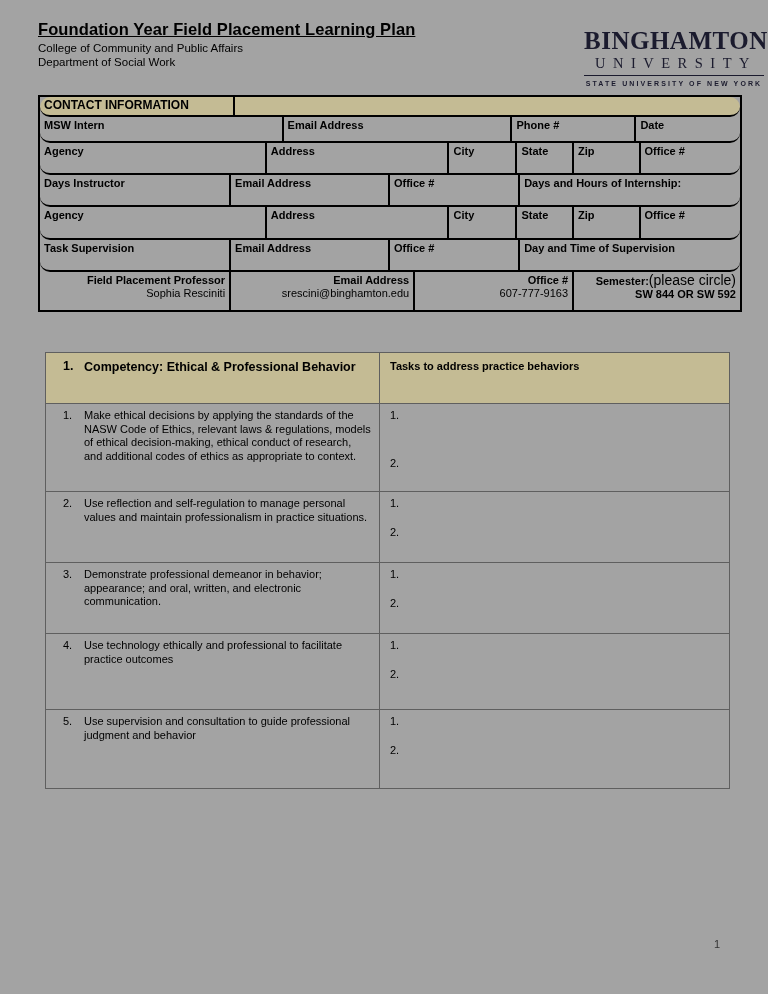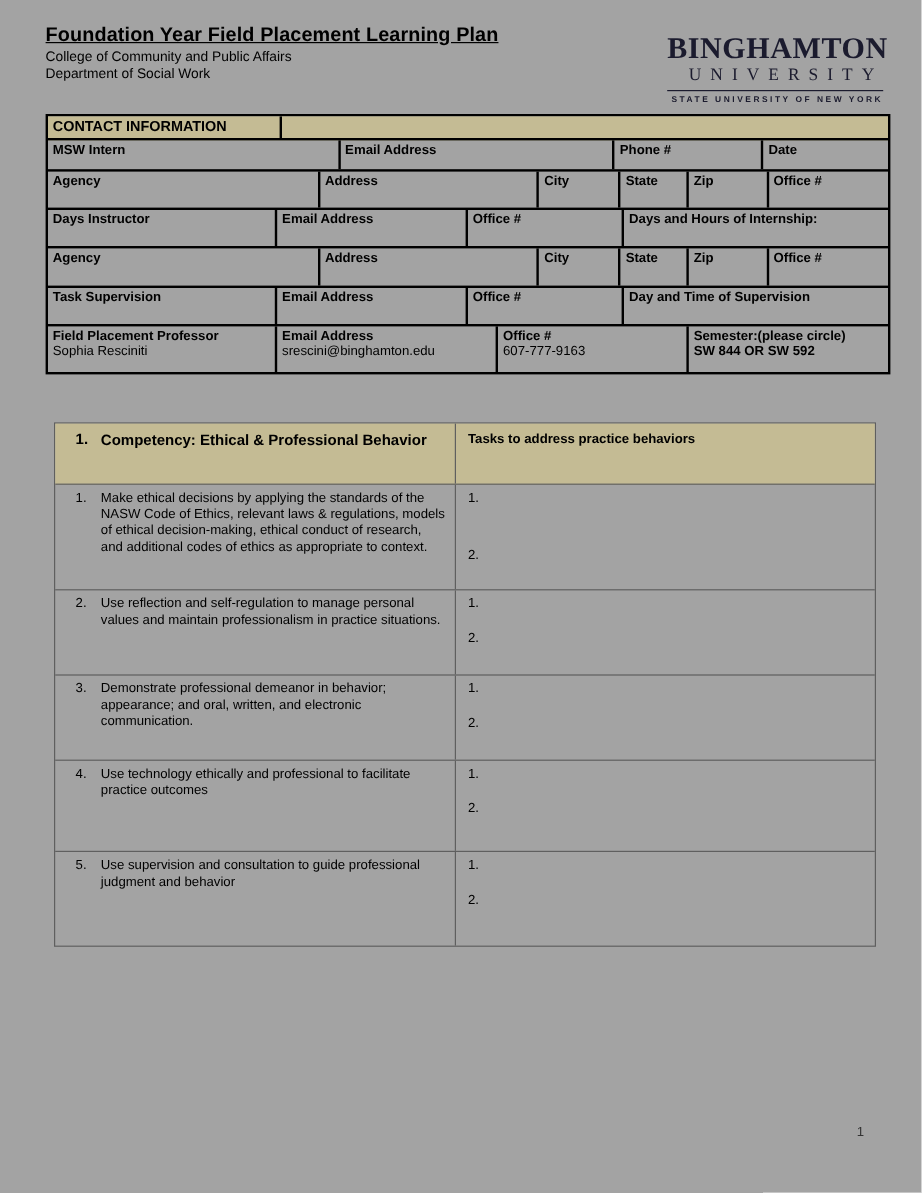--- a/index.html
+++ b/index.html
@@ -27,22 +27,22 @@
   .doc-title {
     font-size: 16.5px;
     font-weight: bold;
     text-decoration: underline;
     letter-spacing: 0.1px;
     margin-bottom: 3px;
   }
   .doc-sub { font-size: 11.5px; line-height: 13.5px; }
 
   .logo {
-    position: absolute; left: 556px; top: 28px; width: 180px;
-    color: var(--logo); text-align: right;
+    position: absolute; left: 584px; top: 28px; width: 180px;
+    color: var(--logo); text-align: center;
   }
   .logo-name {
     font-family: "Liberation Serif", "DejaVu Serif", serif;
     font-weight: bold; font-size: 25px; letter-spacing: 0.5px;
     line-height: 26px; white-space: nowrap;
   }
   .logo-univ {
     font-family: "Liberation Serif", "DejaVu Serif", serif;
     font-size: 14.5px; letter-spacing: 7.5px; line-height: 18px;
     white-space: nowrap; margin-left: 4px;
@@ -52,33 +52,33 @@
     font-size: 7px; letter-spacing: 2.1px; line-height: 9px;
     white-space: nowrap; font-weight: bold;
   }
 
   
   .contact-table {
     position: absolute; left: 38px; top: 95px; width: 704px;
     border: 2px solid var(--border-dark);
     font-size: 11px; line-height: 13px;
   }
-  .ct-row { display: flex; border-bottom: 2px solid var(--border-dark); }
-  .ct-row:last-child { border-bottom: none; }
+  .ct-row { display: flex; border-bottom: 2px solid var(--border-dark); border-radius: 10px; }
+  .ct-row:last-child { border-bottom: none; text-align: right; }
   .ct-cell {
     border-right: 2px solid var(--border-dark);
     padding: 2px 4px; font-weight: bold; overflow: hidden;
   }
   .ct-cell:last-child { border-right: none; }
   .ct-header { background: var(--tan); height: 20px; }
   .ct-header .ct-cell { font-size: 12px; padding-top: 2px; }
   .ct-header .ct-cell.empty { border-right: none; }
   .h26 { height: 26px; } .h32 { height: 32px; } .h33 { height: 33px; } .h38 { height: 38px; }
   .ct-value { font-weight: normal; font-size: 11px; line-height: 13px; }
-  .sem-note { font-weight: bold; font-size: 11px; }
+  .sem-note { font-weight: normal; font-size: 14px; }
 
   
   .comp-table {
     position: absolute; left: 45px; top: 352px; width: 685px;
     border: 1px solid var(--border-gray);
     font-size: 11px; line-height: 13.5px;
   }
   .comp-row { display: flex; border-bottom: 1px solid var(--border-gray); }
   .comp-row:last-child { border-bottom: none; }
   .comp-left {

